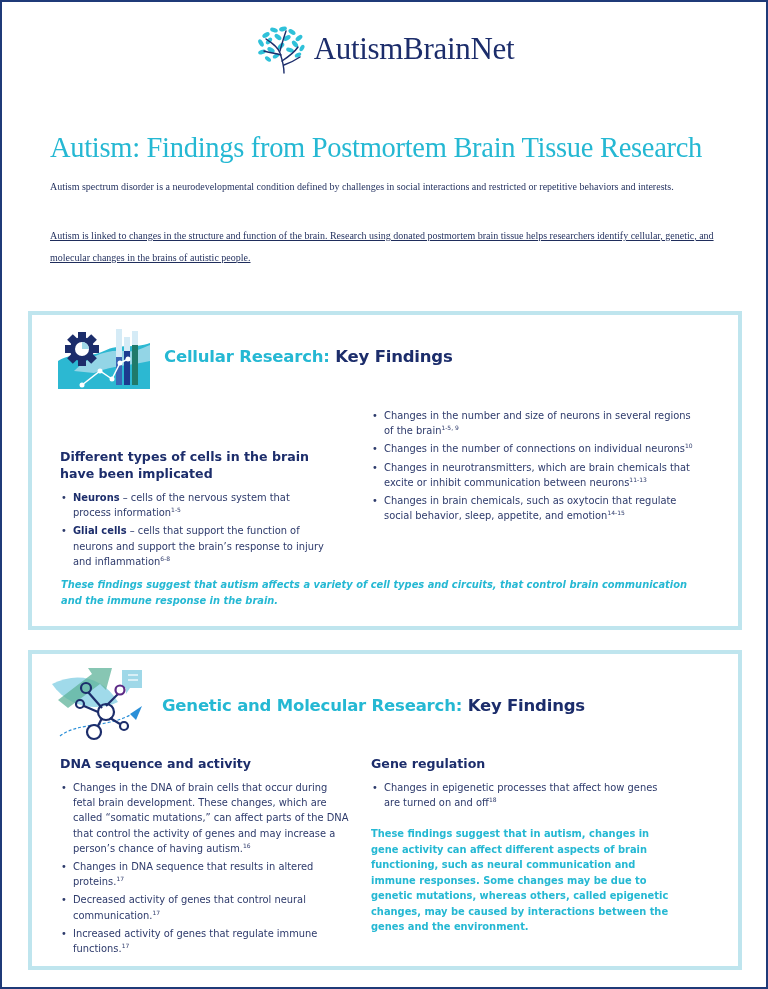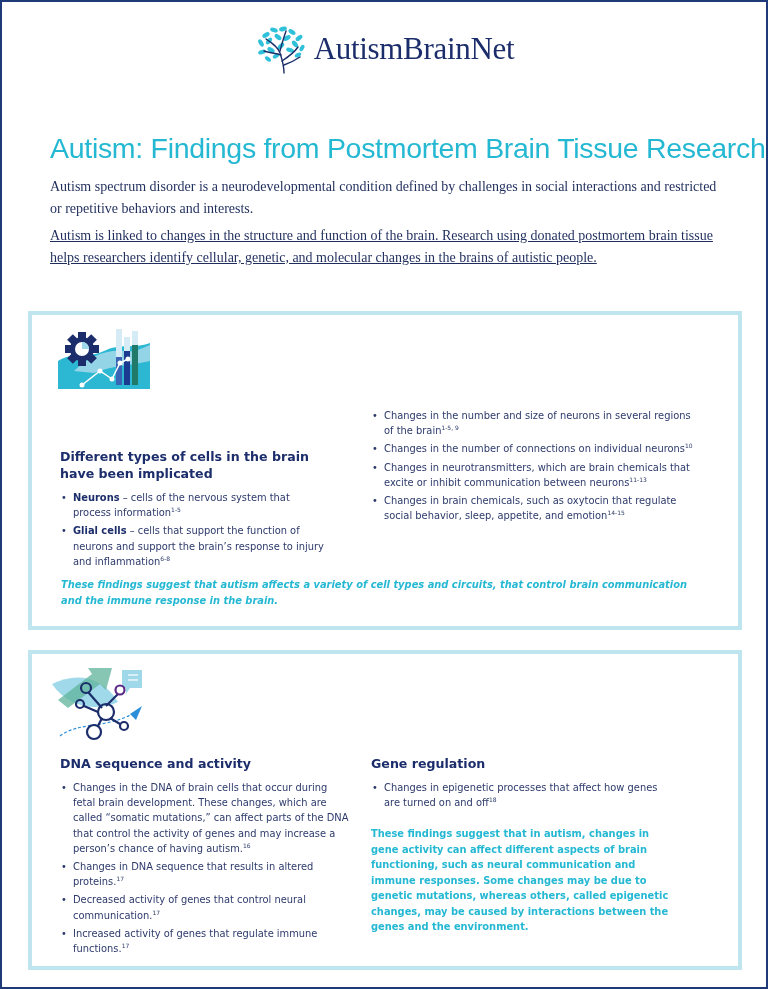--- a/index.html
+++ b/index.html
@@ -3,22 +3,22 @@
 <meta charset="utf-8">
 <style>
   html, body { margin:0; padding:0; }
   body { width:768px; height:989px; background:#ffffff; position:relative; overflow:hidden; font-family:"Liberation Sans", sans-serif; }
   .frame { position:absolute; left:0; top:0; width:764px; height:985px; border:2px solid #1f3a78; }
   .header { position:absolute; top:22px; left:0; width:768px; text-align:left; }
   .logo-row { display:flex; align-items:center; justify-content:center; gap:4px; height:54px; }
   .brand { font-family:"Liberation Serif", serif; font-size:31px; color:#1c2d6b; letter-spacing:-0.3px; }
   .brand .net { color:#1c2d6b; }
   .tagline { font-family:"DejaVu Sans", sans-serif; font-size:11.5px; color:#3c4558; margin-top:4px; }
-  .title { position:absolute; left:50px; top:132px; font-family:Liberation Sans, sans-serif; font-size:28.5px; color:#25b8d3; letter-spacing:-0.3px; white-space:nowrap; }
-  .intro { position:absolute; left:50px; width:680px; font-family:"Liberation Serif", serif; font-size:14px; line-height:22px; color:#1f2d5c; }
+  .title { position:absolute; left:50px; top:132px; font-family:Liberation Serif, serif; font-size:28.5px; color:#25b8d3; letter-spacing:-0.3px; white-space:nowrap; }
+  .intro { position:absolute; left:50px; width:680px; font-family:"Liberation Serif", serif; font-size:10px; line-height:22px; color:#1f2d5c; }
   .intro.p1 { top:176px; }
   .intro.p2 { top:225px;text-decoration:underline; }
   .box { position:absolute; left:28px; width:706px; border:4px solid #bfe5ee; background:#fff; }
   .box1 { top:311px; height:311px; }
   .box2 { top:650px; height:312px; }
   .box-head { position:absolute; display:flex; align-items:center; }
   .box-title { font-family:"DejaVu Sans", sans-serif; font-weight:bold; font-size:16.5px; color:#25b8d3; white-space:nowrap; letter-spacing:-0.2px; }
   .box-title .strong { color:#1c2d6b; }
   .col { position:absolute; font-family:"DejaVu Sans", sans-serif; color:#2d3a6b; }
   .col h3 { margin:0 0 8px 0; font-size:12.6px; line-height:17px; font-weight:bold; color:#1c2d6b; }
@@ -99,20 +99,21 @@
           <rect x="-4" y="-17" width="8" height="8" transform="rotate(45)"></rect>
             <rect x="-4" y="9" width="8" height="8" transform="rotate(45)"></rect>
           <rect x="-17" y="-4" width="8" height="8" transform="rotate(45)"></rect>
             <rect x="9" y="-4" width="8" height="8" transform="rotate(45)"></rect>
           <circle r="12"></circle>
         </g>
         <circle r="7" fill="#fff"></circle>
         <path d="M0 -7 A7 7 0 0 1 7 0 L0 0 Z" fill="#9fd8e8"></path>
       </g>
     </svg>
+    <div class="box-title" style="margin-left:10px;"><span>Cellular Research:</span> <span class="strong">Key Findings</span></div>
   </div>
 
   <div class="col" style="left:28px; top:93px; width:270px;margin-top:40px;">
     <h3>Different types of cells in the brain have been implicated</h3>
     <ul>
       <li><b>Neurons</b><span> – cells of the nervous system that process information</span><sup>1-5</sup></li>
       <li><b>Glial cells</b><span> – cells that support the function of neurons and support the brain’s response to injury and inflammation</span><sup>6-8</sup></li>
     </ul>
   </div>
 
@@ -145,20 +146,21 @@
         <line x1="54" y1="56" x2="50" y2="64"></line>
         <line x1="62" y1="56" x2="72" y2="62"></line>
         <circle cx="38" cy="26" r="5"></circle>
         <circle cx="32" cy="42" r="4"></circle>
         <circle cx="58" cy="50" r="8"></circle>
         <circle cx="46" cy="70" r="7"></circle>
         <circle cx="76" cy="64" r="4"></circle>
       </g>
       <circle cx="72" cy="28" r="4.5" fill="#fff" stroke="#5b2a86" stroke-width="2.2"></circle>
     </svg>
+    <div class="box-title" style="margin-left:8px; margin-top:6px;"><span>Genetic and Molecular Research:</span> <span class="strong">Key Findings</span></div>
   </div>
 
   <div class="col" style="left:28px; top:101px; width:290px;">
     <h3>DNA sequence and activity</h3>
     <ul>
       <li><span>Changes in the DNA of brain cells that occur during fetal brain development. These changes, which are called “somatic mutations,” can affect parts of the DNA that control the activity of genes and may increase a person’s chance of having autism.</span><sup>16</sup></li>
       <li><span>Changes in DNA sequence that results in altered proteins.</span><sup>17</sup></li>
       <li><span>Decreased activity of genes that control neural communication.</span><sup>17</sup></li>
       <li><span>Increased activity of genes that regulate immune functions.</span><sup>17</sup></li>
     </ul>

